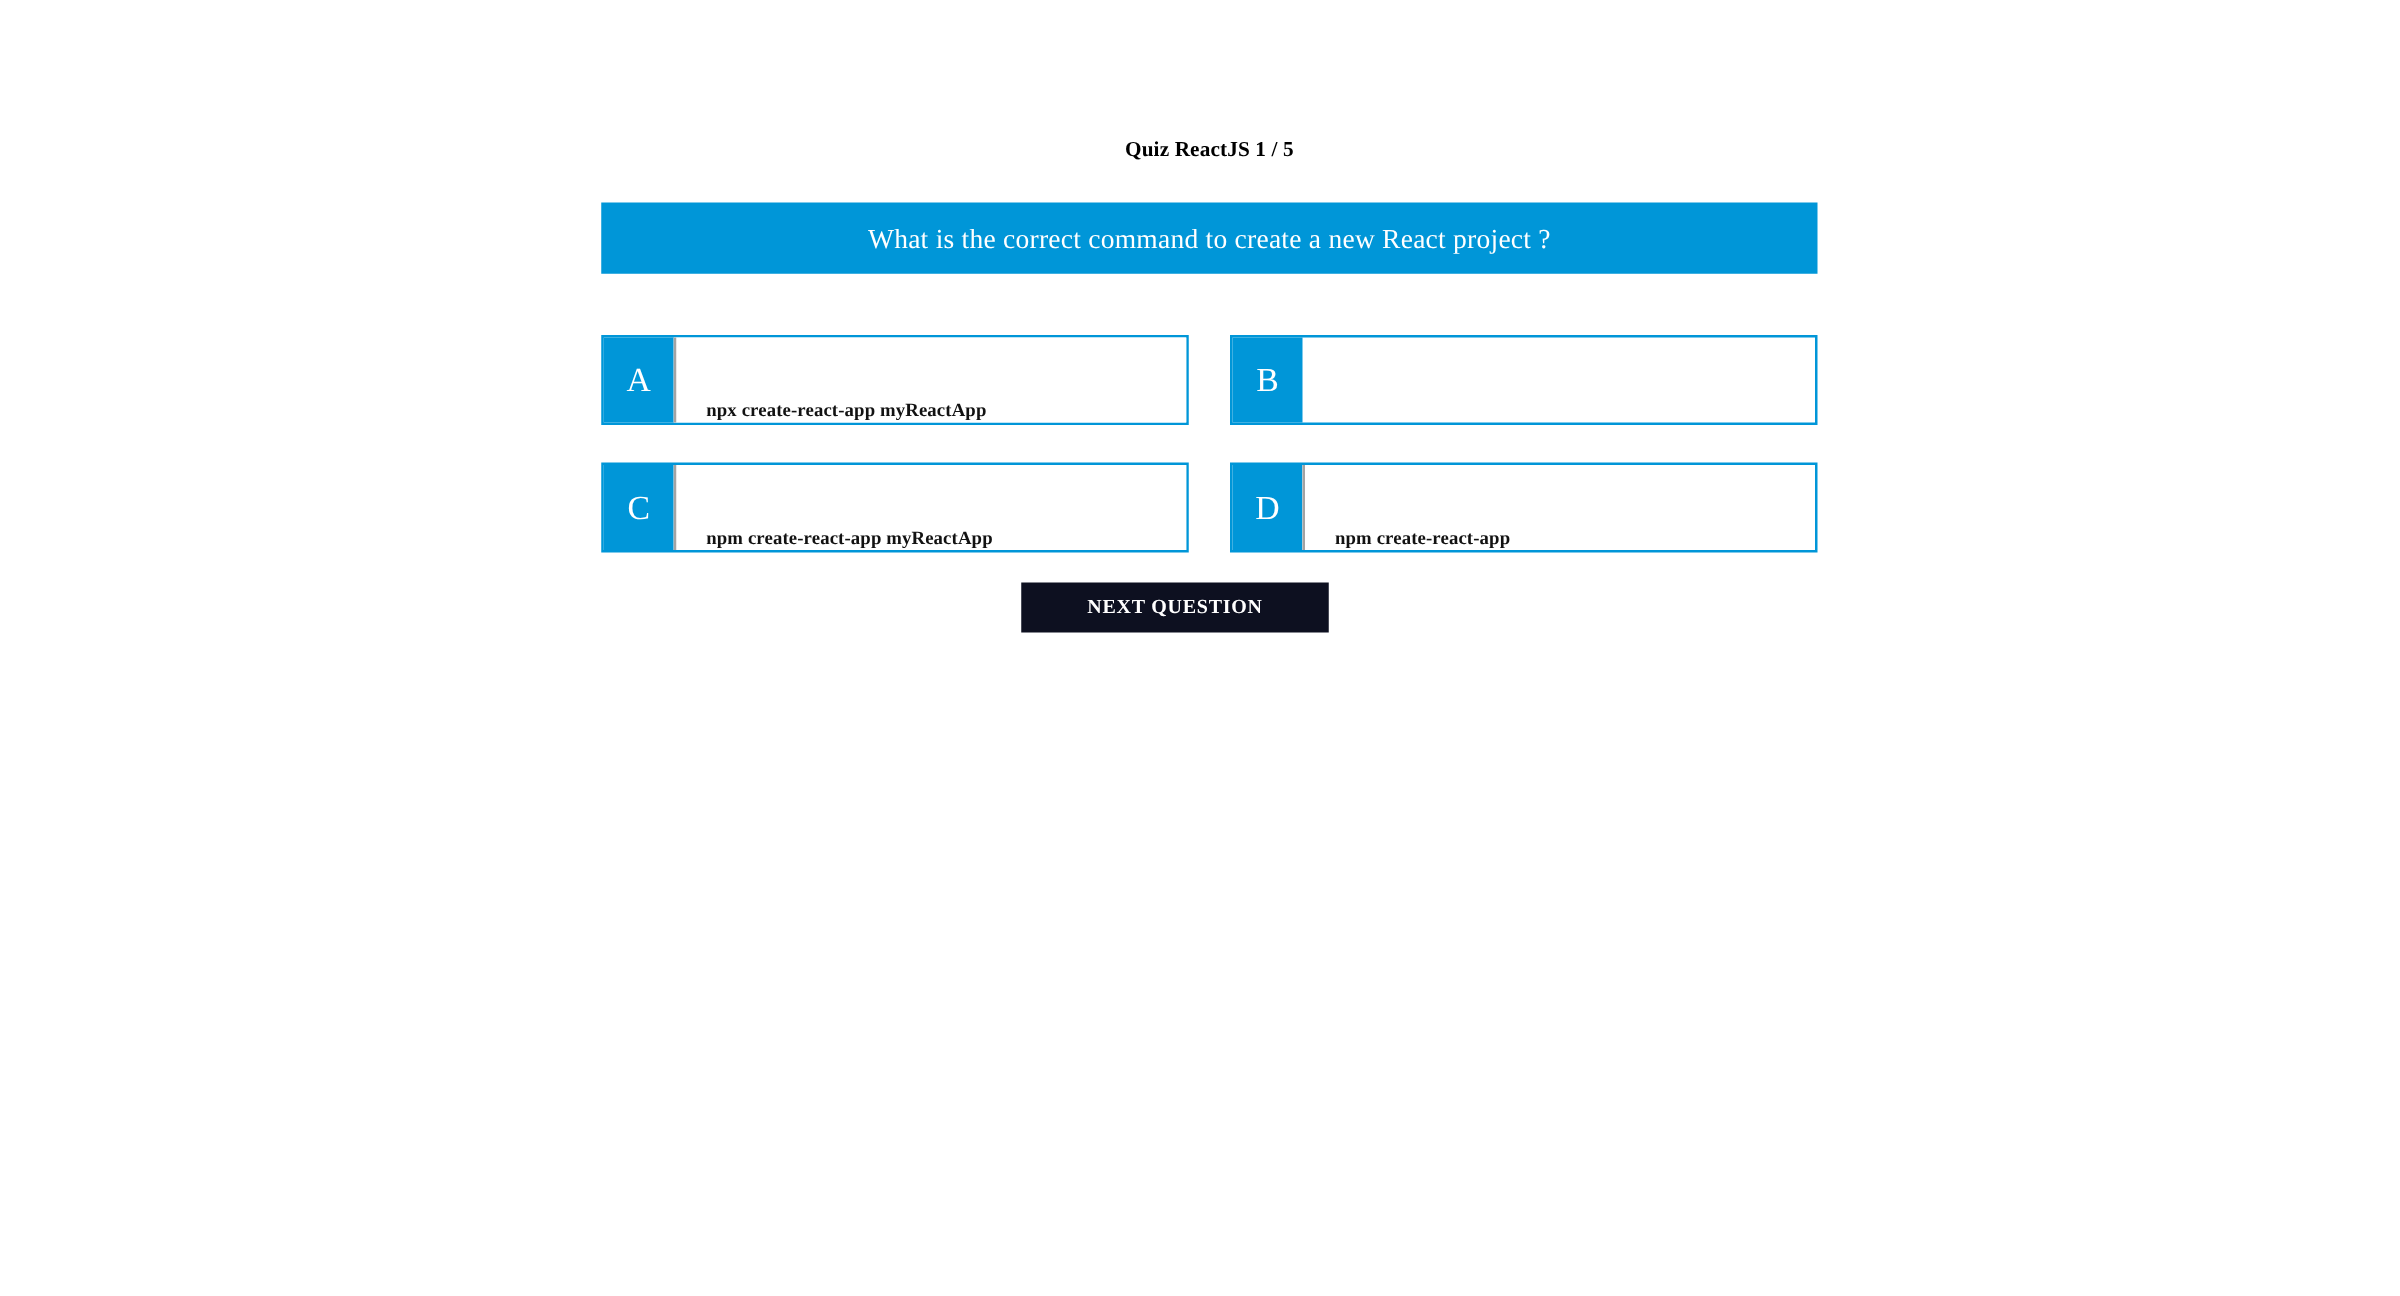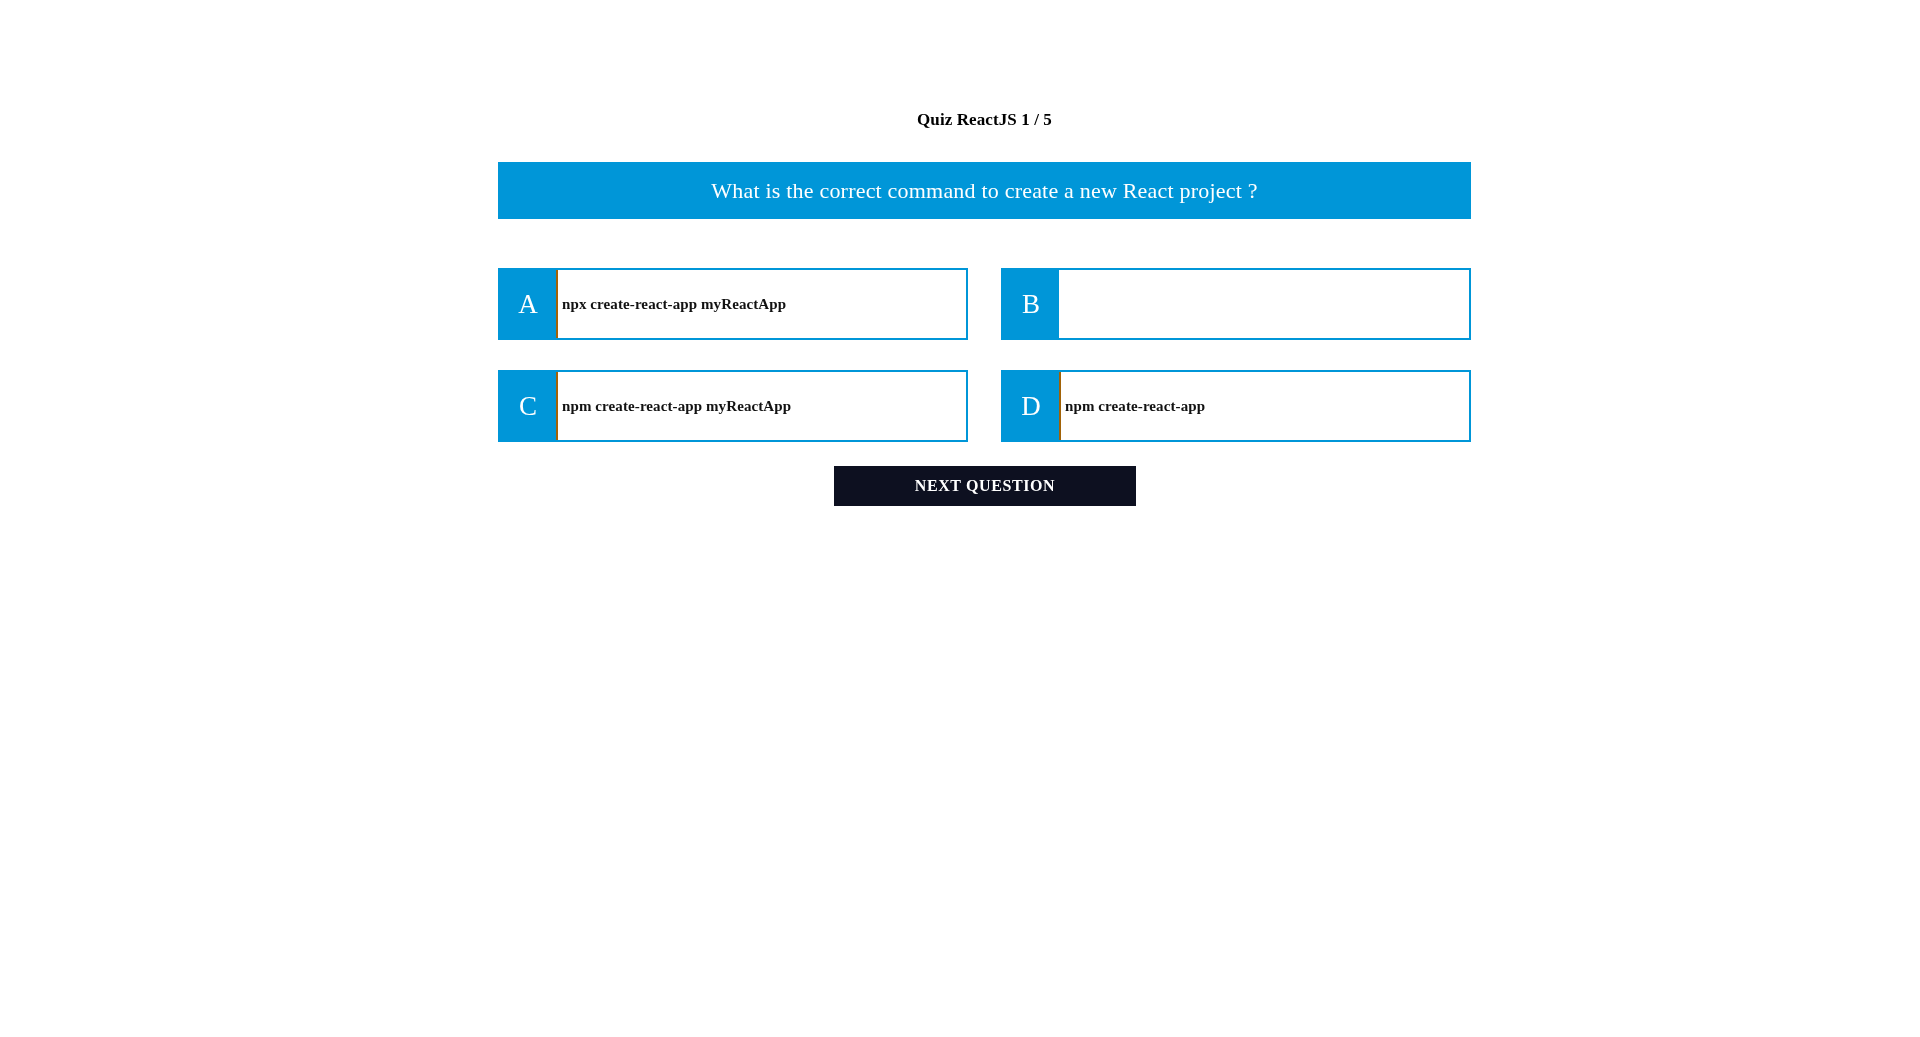--- a/index.html
+++ b/index.html
@@ -18,21 +18,21 @@
 
   .quiz-app {
     position: relative;
     width: 1920px;
     height: 1037px;
     background: #ffffff;
   }
 
   .quiz-inner {
     position: absolute;
-    left: 498px;
+    left: 481px;
     top: 0;
     width: 973px;
   }
 
   
   .quiz-title {
     margin: 0;
     padding-top: 110px;
     text-align: center;
     font-family: "Liberation Serif", "DejaVu Serif", serif;
@@ -96,44 +96,44 @@
     font-weight: normal;
     color: #ffffff;
     line-height: 1;
     box-sizing: border-box;
   }
 
   .option-body {
     flex: 1 1 auto;
     background: #ffffff;
     display: flex;
-    align-items: center;
-    padding-left: 4px;
+    align-items: flex-end;
+    padding-left: 24px;
     box-sizing: border-box;
-    border-left: 2px solid #a16207;
+    border-left: 2px solid #a3a3a3;
   }
 
   .option-label {
     font-family: "Liberation Serif", "DejaVu Serif", serif;
     font-size: 15px;
     font-weight: bold;
     color: #121212;
     letter-spacing: 0.1px;
     line-height: 18px;
   }
 
   
   .next-row {
     margin-top: 24px;
     display: flex;
     justify-content: flex-start;
     padding-left: 336px;
   }
   .next-button {
-    width: 302px;
+    width: 246px;
     height: 40px;
     background: #0d1020;
     color: #ffffff;
     border: none;
     outline: none;
     font-family: "Liberation Serif", "DejaVu Serif", serif;
     font-size: 16px;
     font-weight: bold;
     letter-spacing: 0.6px;
     cursor: pointer;

